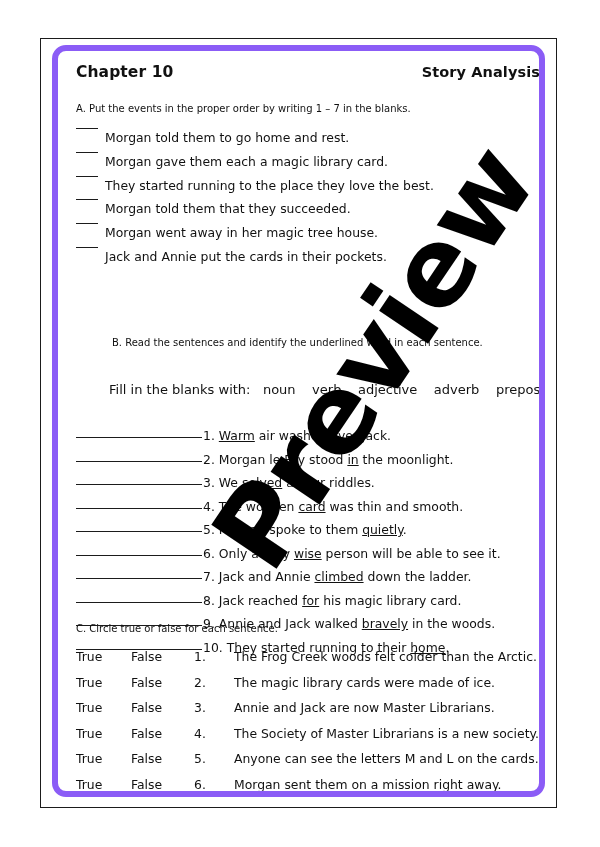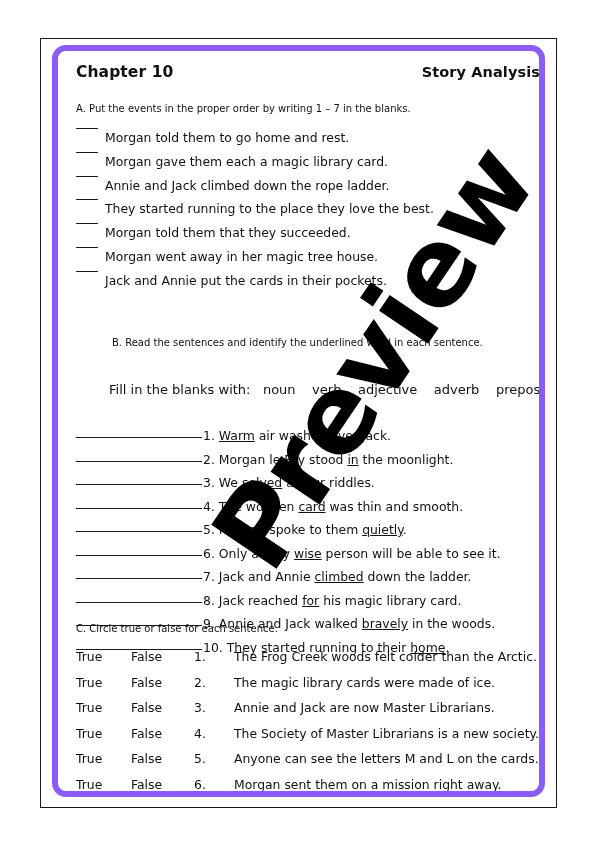--- a/index.html
+++ b/index.html
@@ -192,24 +192,20 @@
           <div class="order-item">
             <span class="order-blank"></span>
             <span>Morgan told them to go home and rest.</span>
           </div>
           <div class="order-item">
             <span class="order-blank"></span>
             <span>Morgan gave them each a magic library card.</span>
           </div>
           <div class="order-item">
             <span class="order-blank"></span>
-            <span>Annie and Jack climbed down the rope ladder.</span>
-          </div>
-          <div class="order-item">
-            <span class="order-blank"></span>
             <span>They started running to the place they love the best.</span>
           </div>
           <div class="order-item">
             <span class="order-blank"></span>
             <span>Morgan told them that they succeeded.</span>
           </div>
           <div class="order-item">
             <span class="order-blank"></span>
             <span>Morgan went away in her magic tree house.</span>
           </div>

